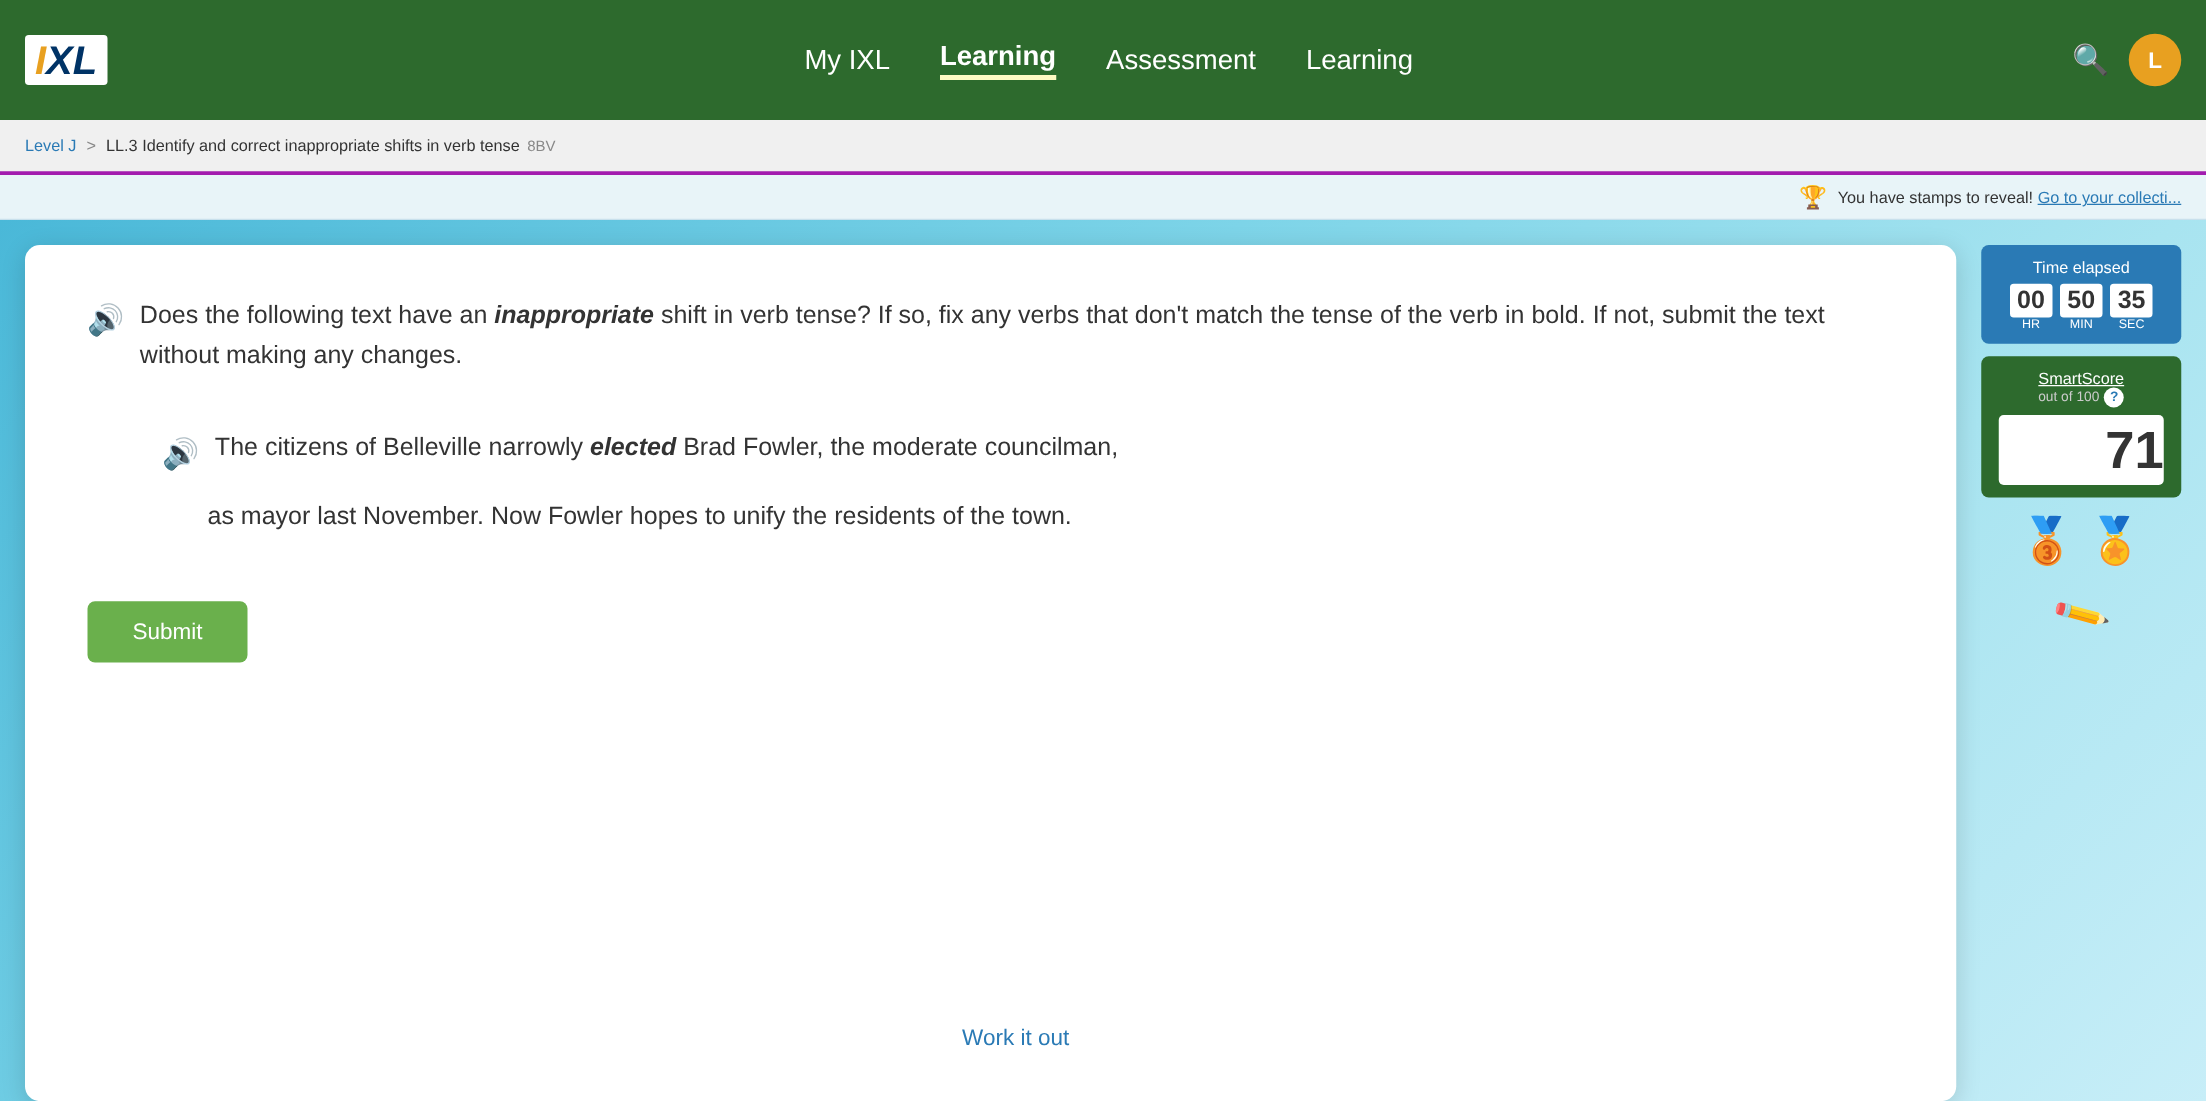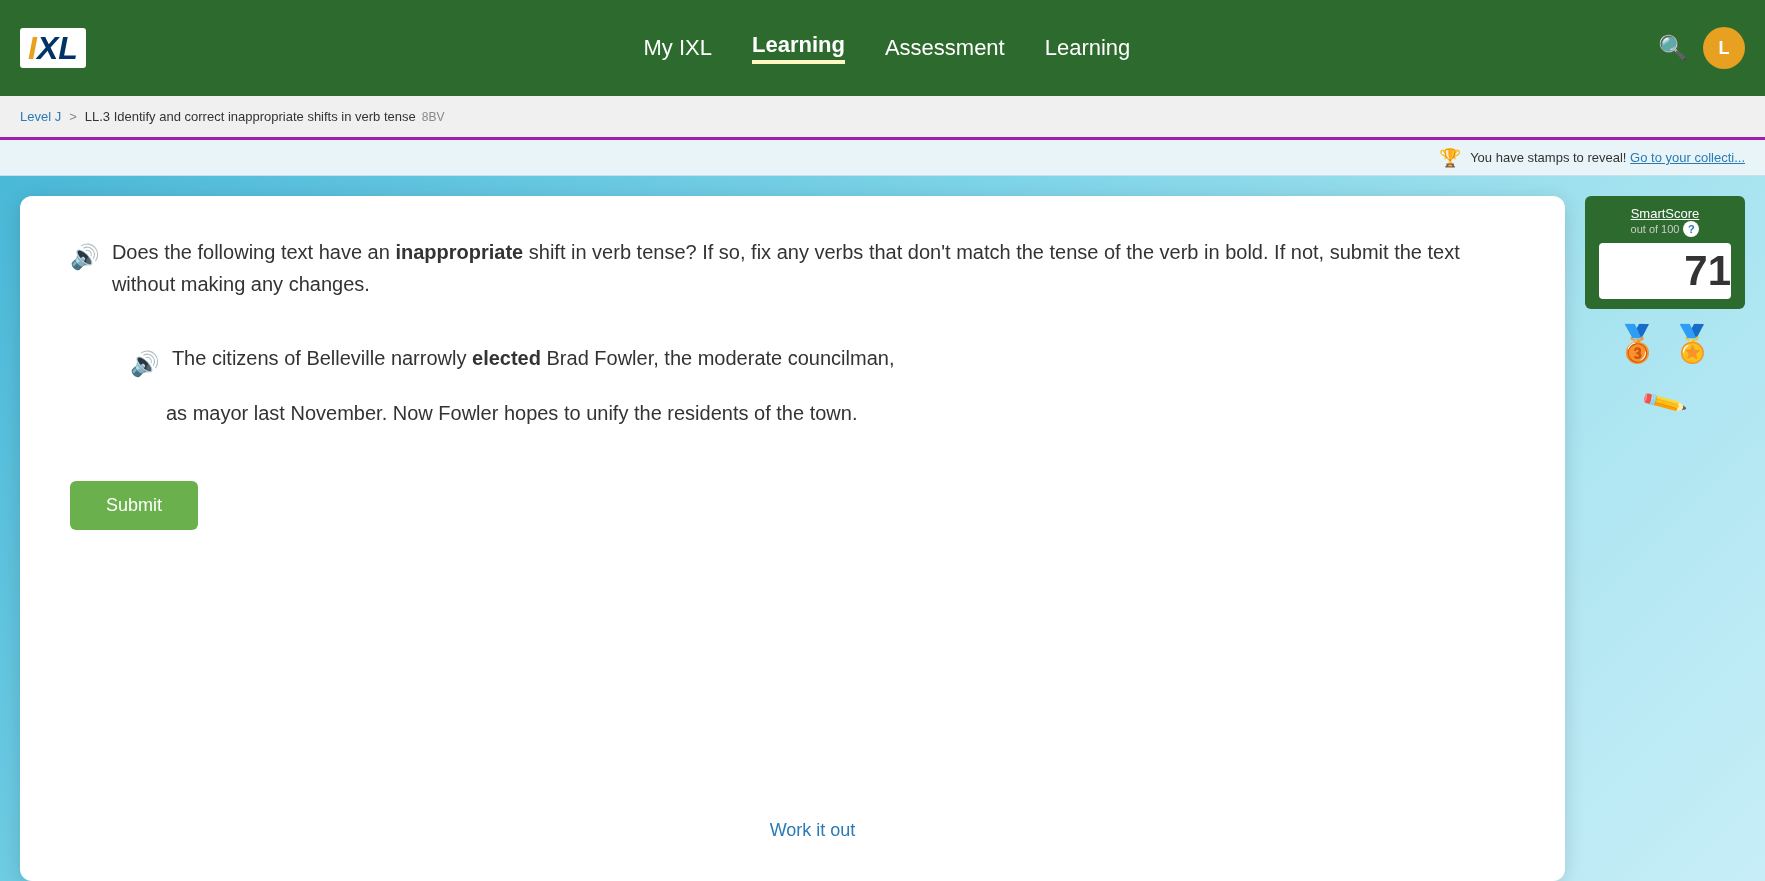--- a/index.html
+++ b/index.html
@@ -194,20 +194,21 @@
     }
 
     .prompt-text {
       font-size: 20px;
       color: #333;
       line-height: 1.6;
     }
 
     .bold-word {
       font-weight: bold;
+      font-style: italic;
     }
 
     .sentence-area {
       margin: 30px 0 30px 60px;
       font-size: 20px;
       color: #333;
       line-height: 1.8;
     }
 
     .sentence-speaker {
@@ -438,20 +439,37 @@
     <button class="submit-btn">Submit</button>
 
     <div style="position: absolute; bottom: 40px; left: 50%; transform: translateX(-50%);">
       <a class="work-it-out">Work it out</a>
     </div>
   </div>
 
   <div class="right-sidebar">
 
 
+    <div class="time-elapsed-box">
+      <span>Time elapsed</span>
+      <div class="time-display">
+        <div class="time-unit">
+          <span class="time-num">00</span>
+          <span class="time-label">HR</span>
+        </div>
+        <div class="time-unit">
+          <span class="time-num">50</span>
+          <span class="time-label">MIN</span>
+        </div>
+        <div class="time-unit">
+          <span class="time-num">35</span>
+          <span class="time-label">SEC</span>
+        </div>
+      </div>
+    </div>
 
     <div class="smartscore-box">
       <div class="smartscore-label">
         <span>SmartScore</span>
       </div>
       <div style="font-size: 11px; color: #ccc; display: flex; align-items: center; justify-content: center; gap: 4px;">
         <span>out of 100</span>
         <span class="info-icon">?</span>
       </div>
       <span class="score-number">71</span>

